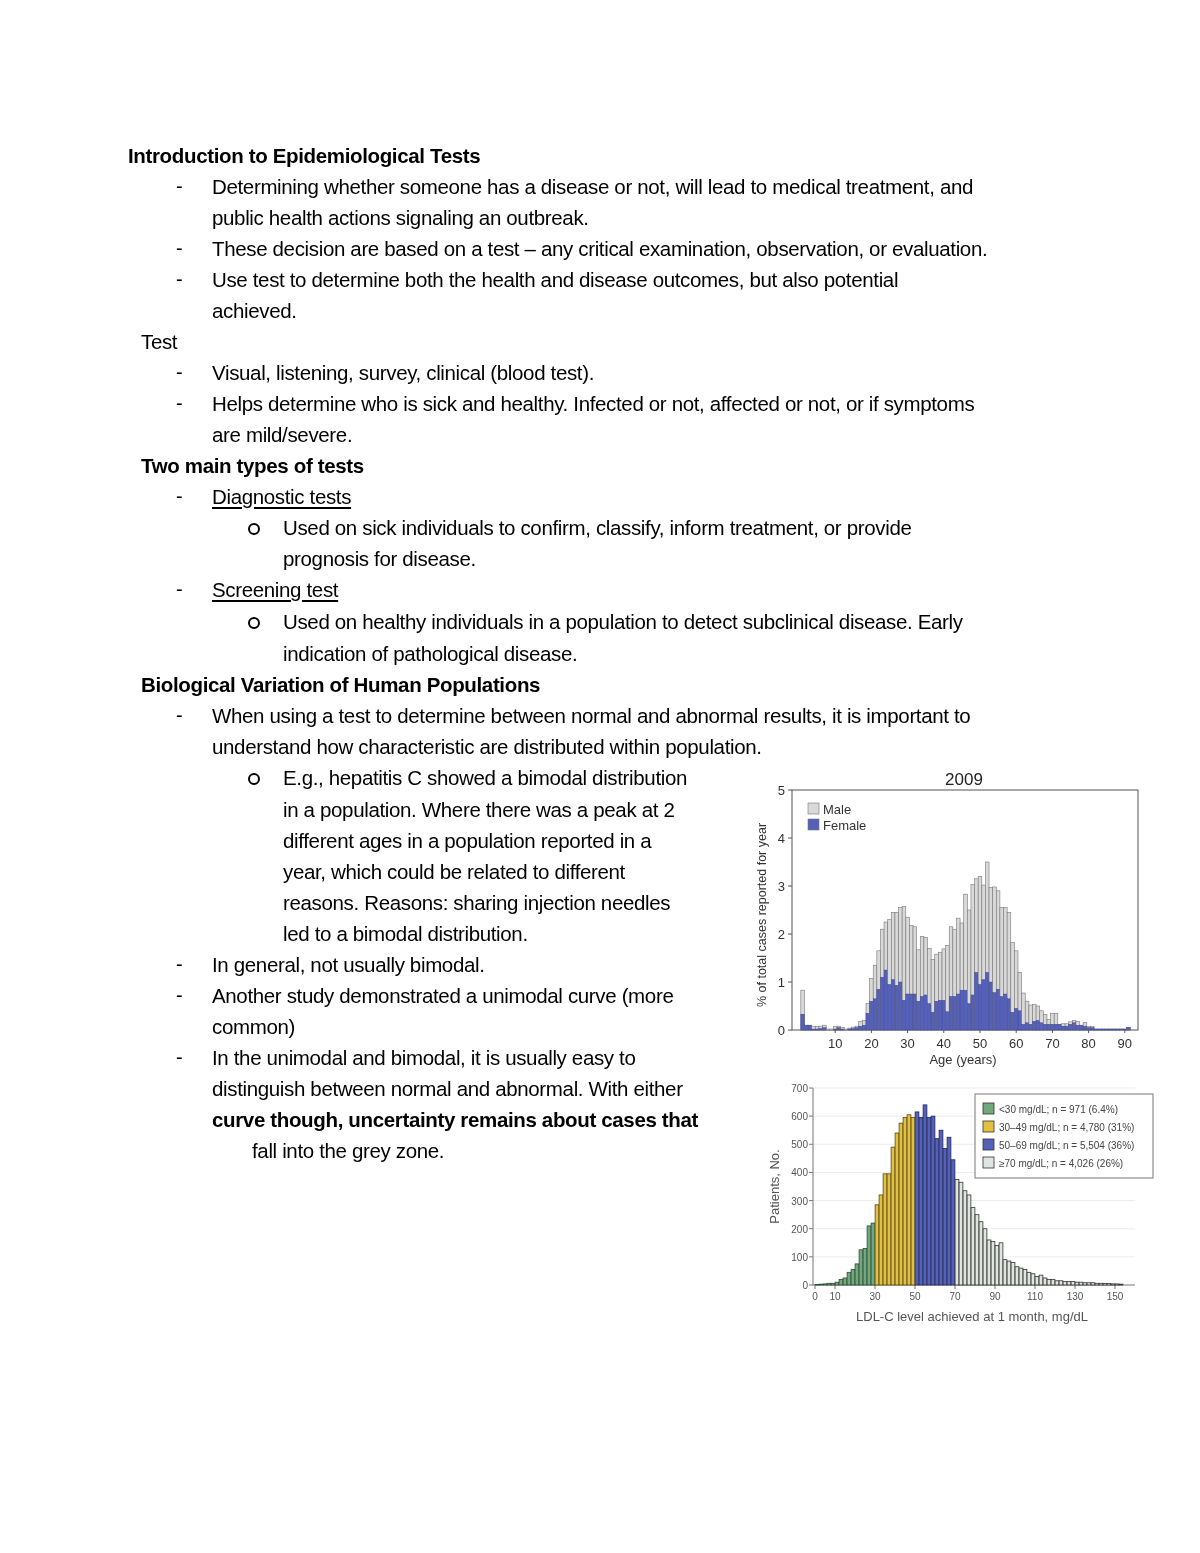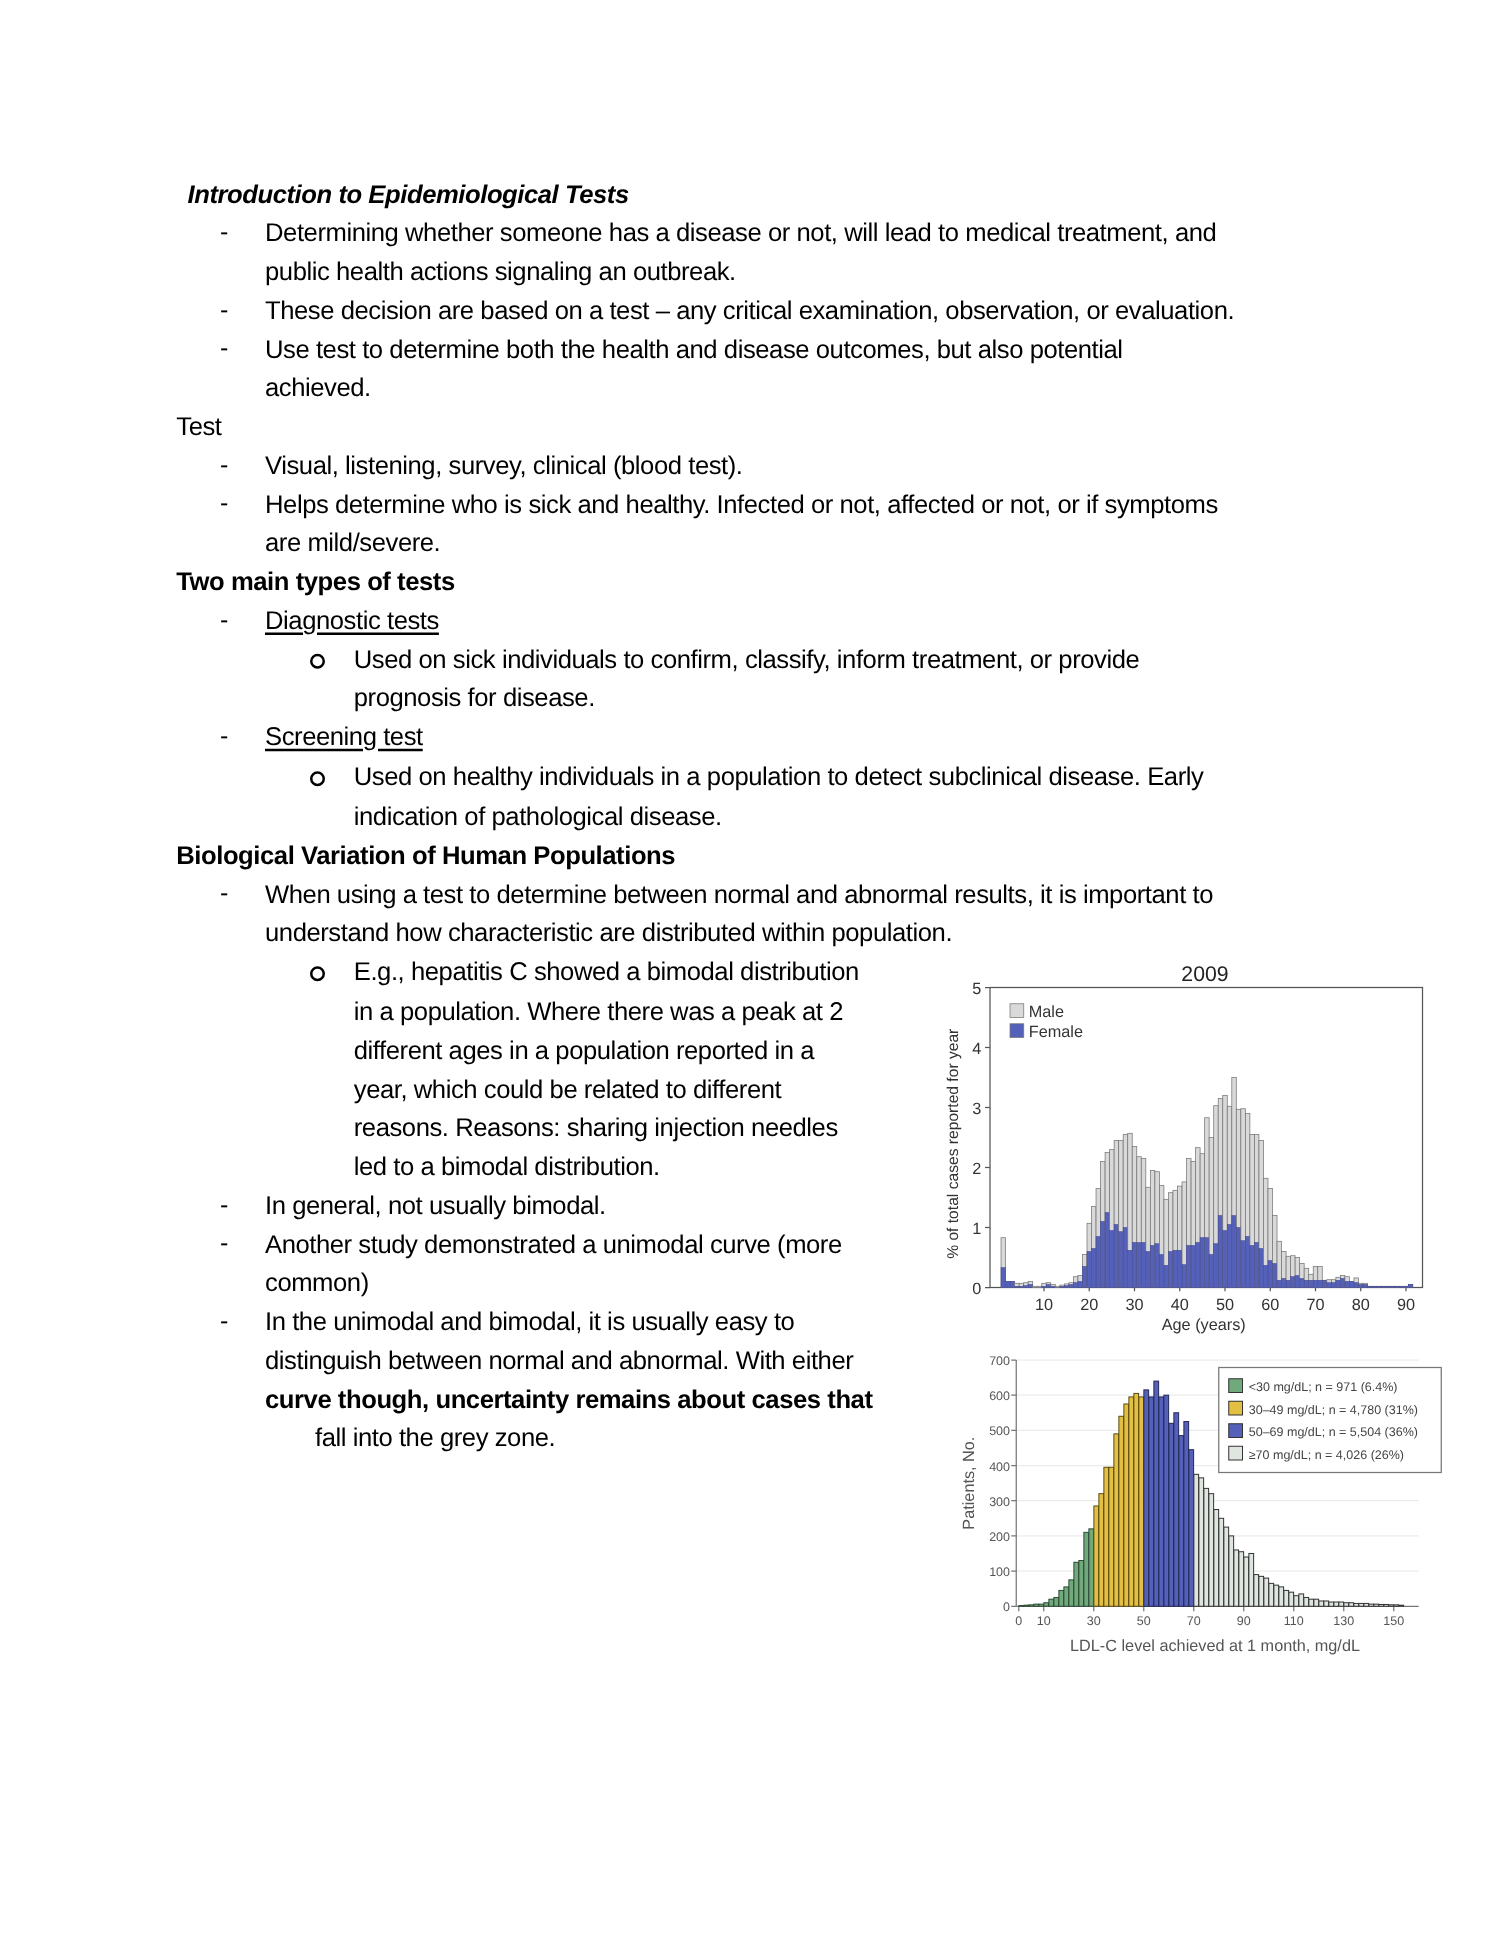--- a/index.html
+++ b/index.html
@@ -13,21 +13,21 @@
   .u { text-decoration: underline; text-underline-offset: 3px; }
   .obullet { position: absolute; width: 8px; height: 8px; border: 2px solid #000; border-radius: 50%; }
   .chart { position: absolute; }
   svg text { font-family: "Liberation Sans", sans-serif; }
 </style>
 </head>
 <body>
 
 <div class="doc">
 
-  <div class="line h" style="left:150px; top:140px;font-style:italic;">Introduction to Epidemiological Tests</div>
+  <div class="line h" style="left:128px; top:140px;">Introduction to Epidemiological Tests</div>
   <div class="bullet" style="left:176px; top:171px;">-</div>
   <div class="line" style="left:212px; top:202px;">public health actions signaling an outbreak.</div>
   <div class="line" style="left:212px; top:171px;">Determining whether someone has a disease or not, will lead to medical treatment, and</div>
   <div class="bullet" style="left:176px; top:233px;">-</div>
   <div class="line" style="left:212px; top:233px;">These decision are based on a test – any critical examination, observation, or evaluation.</div>
   <div class="bullet" style="left:176px; top:264px;">-</div>
   <div class="line" style="left:212px; top:264px;">Use test to determine both the health and disease outcomes, but also potential</div>
   <div class="line" style="left:212px; top:295px;">achieved.</div>
 
   <div class="line" style="left:141px; top:326px;">Test</div>

